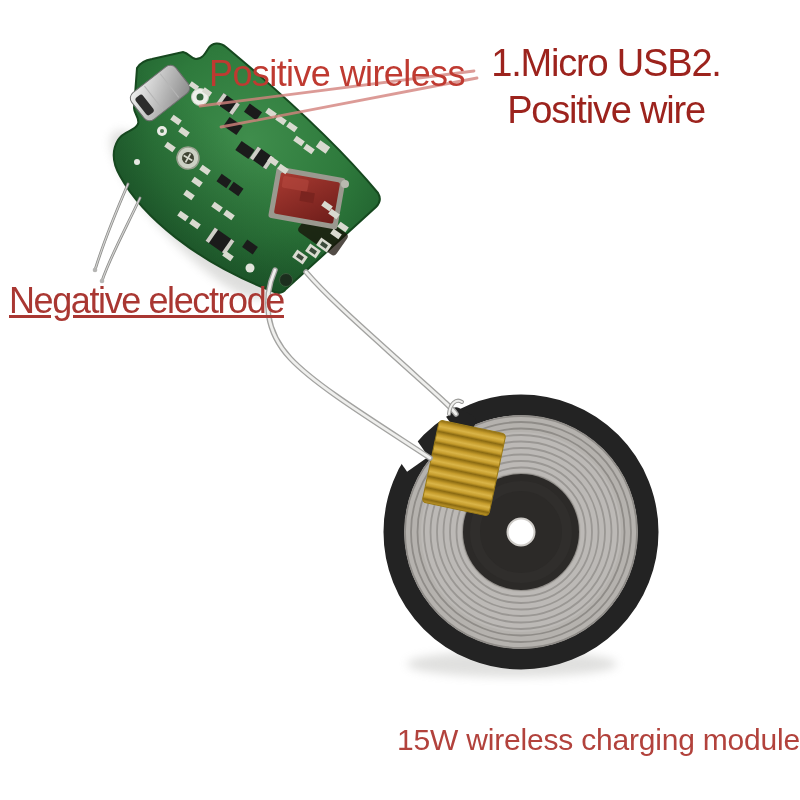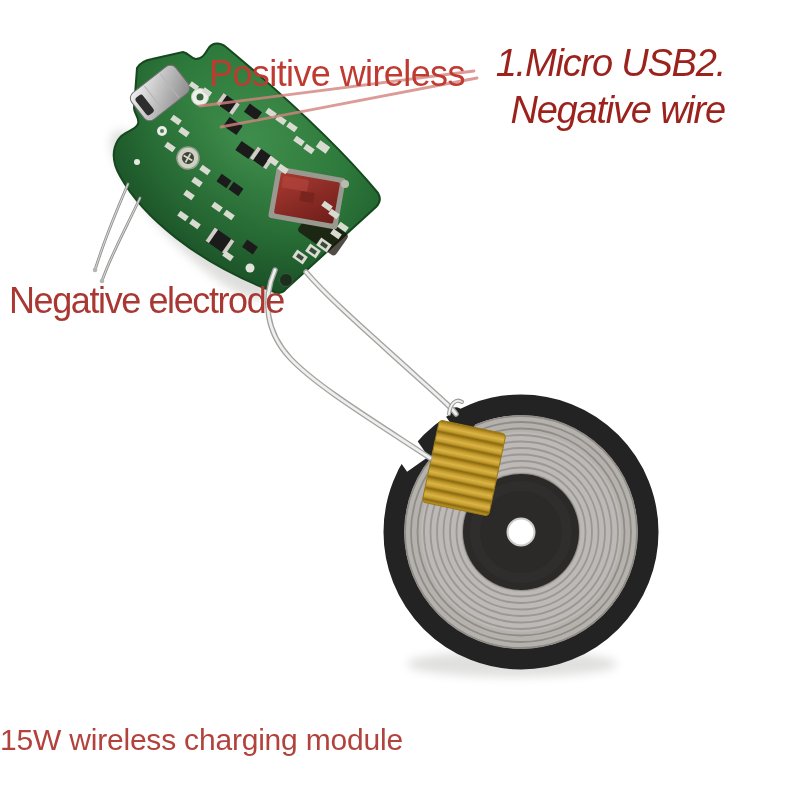--- a/index.html
+++ b/index.html
@@ -1,24 +1,24 @@
 <!DOCTYPE html>
 <html><head>
 <meta charset="utf-8">
 <style>
   html,body{margin:0;padding:0;}
   body{width:800px;height:800px;position:relative;background:#ffffff;overflow:hidden;
        font-family:"Liberation Sans", sans-serif;}
   #photo{position:absolute;left:0;top:0;filter:blur(0.4px);}
   .lbl{position:absolute;white-space:nowrap;}
   #lbl-positive{left:209px;top:53px;font-size:36px;letter-spacing:-0.6px;color:#bf3a31;}
-  #lbl-numbered{left:487px;top:40px;width:238px;text-align:right;font-size:38px;
-                line-height:47px;letter-spacing:-1.2px;color:#9c231d;font-style:italic;}
-  #lbl-negative{left:9px;top:280px;font-size:36px;letter-spacing:-1.4px;color:#a93732;}
-  #lbl-caption{left:0;top:723px;width:800px;text-align:left;font-size:30px;
+  #lbl-numbered{left:487px;top:40px;width:238px;text-align:center;font-size:38px;
+                line-height:47px;letter-spacing:-1.2px;color:#9c231d;}
+  #lbl-negative{left:9px;top:280px;font-size:36px;letter-spacing:-1.4px;color:#a93732;text-decoration:underline;}
+  #lbl-caption{left:0;top:723px;width:800px;text-align:right;font-size:30px;
                letter-spacing:-0.2px;color:#b2423c;}
 </style>
 </head>
 <body>
 
 <svg id="photo" width="800" height="800" viewBox="0 0 800 800">
   <defs>
     <radialGradient id="gradBoard" gradientUnits="userSpaceOnUse" cx="250" cy="140" r="175">
       <stop offset="0" stop-color="#3f8d4c"></stop>
       <stop offset="0.55" stop-color="#2e7a3c"></stop>
@@ -211,18 +211,18 @@
   <g stroke-width="2.8" opacity="0.8" stroke-linecap="round" stroke="#d4837e">
     <line x1="474" y1="71" x2="200" y2="106"></line>
     <line x1="477" y1="78" x2="221" y2="127"></line>
   </g>
 </svg>
 
 <div class="lbl" id="lbl-positive">Positive wireless</div>
 
 <div class="lbl" id="lbl-numbered">
   <div>1.Micro USB2.</div>
-  <div>Negative wire</div>
+  <div>Positive wire</div>
 </div>
 
 <div class="lbl" id="lbl-negative">Negative electrode</div>
 
 <div class="lbl" id="lbl-caption">15W wireless charging module</div>
 
 </body></html>

